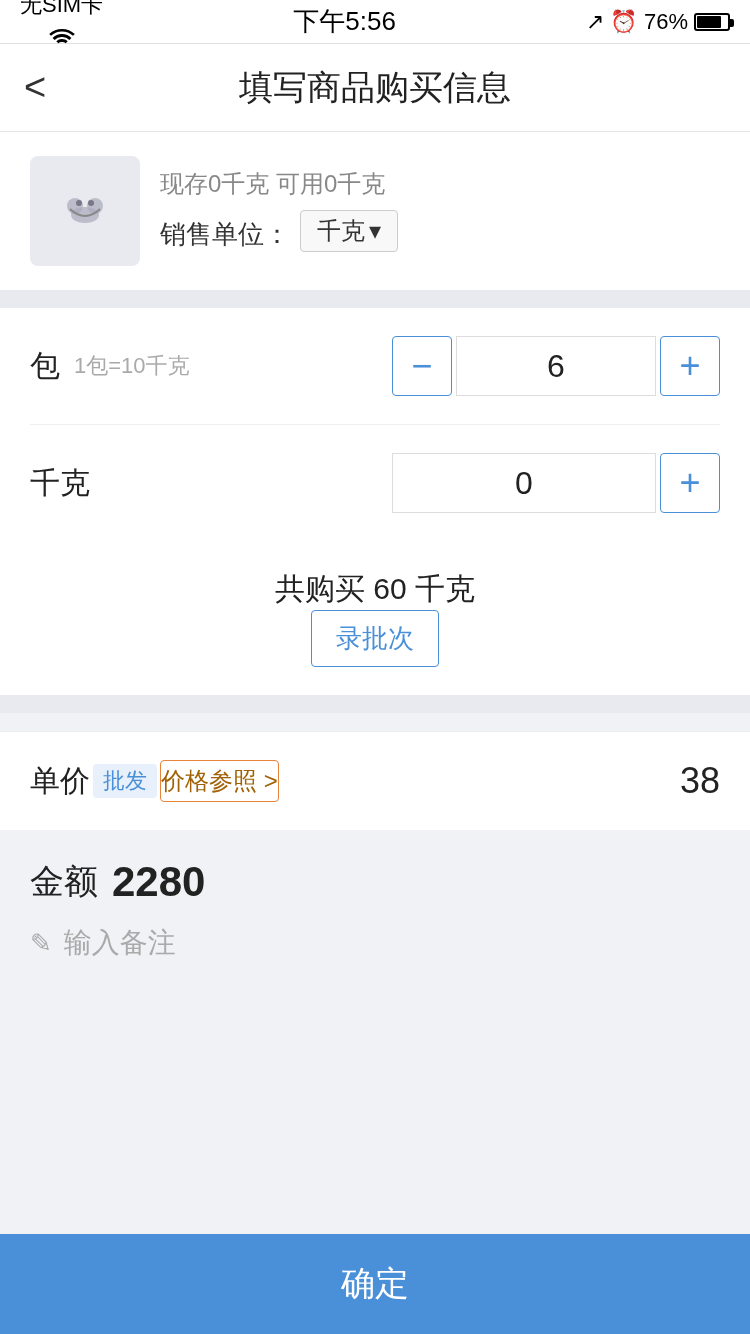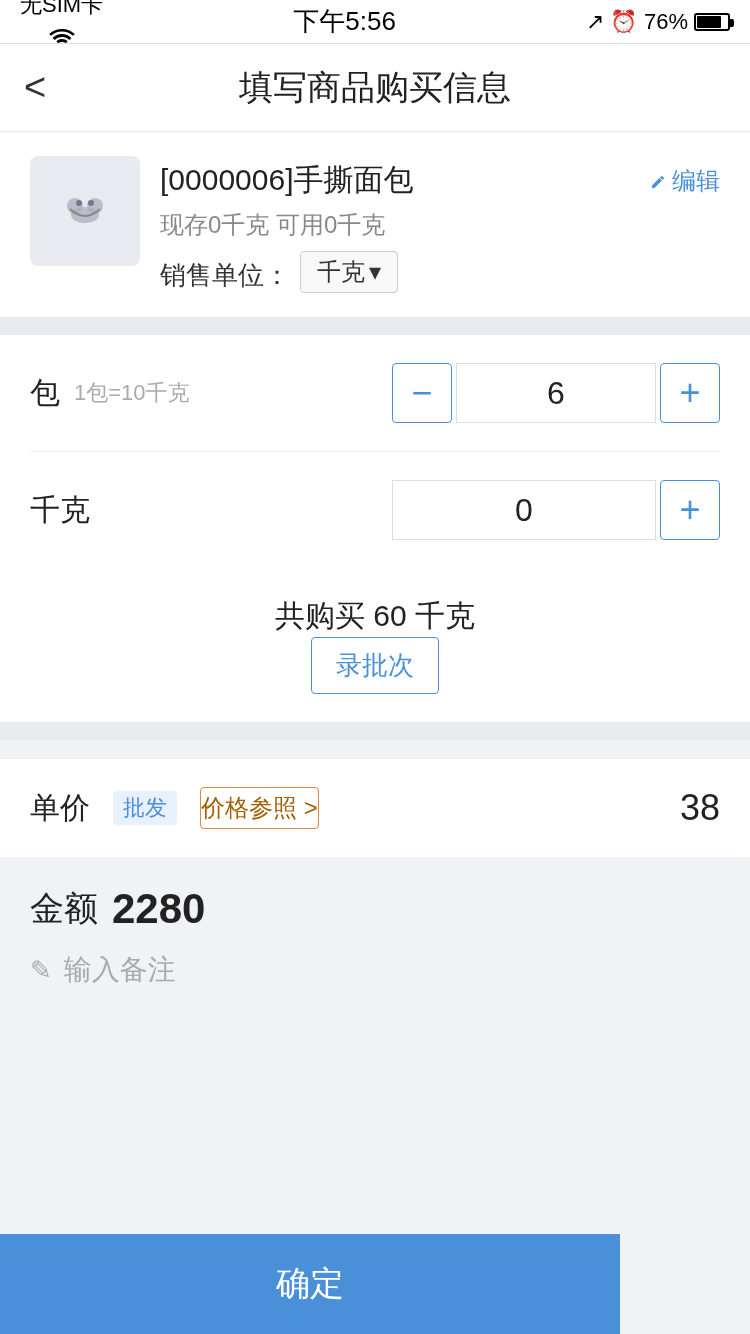--- a/index.html
+++ b/index.html
@@ -235,21 +235,21 @@
     
     .price-section {
       background: #fff;
       margin-top: 18px;
       padding: 28px 30px;
       border-top: 1px solid #eee;
     }
     .price-row {
       display: flex;
       align-items: center;
-      gap: 23px;
+      gap: 3px;
     }
     .price-label {
       font-size: 30px;
       color: #222;
     }
     .price-tag {
       font-size: 22px;
       background: #e8f0fb;
       color: #4a90d9;
       padding: 2px 10px;
@@ -311,21 +311,21 @@
 
     
     .bottom-spacer {
       flex: 1;
       background: #f0f2f5;
       min-height: 360px;
     }
 
     
     .confirm-bar {
-      width: 620px;
+      width: 750px;
       height: 100px;
       background: #4a90d9;
       display: flex;
       align-items: center;
       justify-content: center;
       position: fixed;
       bottom: 0;
       left: 0;
       cursor: pointer;
     }
@@ -396,29 +396,20 @@
     <svg viewBox="0 0 60 60" fill="none" xmlns="http://www.w3.org/2000/svg">
       <circle cx="20" cy="25" r="8" fill="#aab" opacity="0.7"></circle>
       <circle cx="40" cy="25" r="8" fill="#aab" opacity="0.7"></circle>
       <ellipse cx="30" cy="34" rx="14" ry="8" fill="#aab" opacity="0.7"></ellipse>
       <path d="M15 28 Q30 42 45 28" stroke="#888" stroke-width="2" fill="none"></path>
       <circle cx="24" cy="22" r="3" fill="#778"></circle>
       <circle cx="36" cy="22" r="3" fill="#778"></circle>
     </svg>
   </div>
   <div class="product-info">
-    <div class="product-name-row">
-      <span class="product-name">[0000006]手撕面包</span>
-      <span class="edit-btn">
-        <svg width="18" height="18" viewBox="0 0 18 18" fill="#4a90d9">
-            <path d="M2 13.5V16h2.5l7.4-7.4-2.5-2.5L2 13.5zm11.8-6.8c.3-.3.3-.7 0-1l-1.5-1.5c-.3-.3-.7-.3-1 0l-1.2 1.2 2.5 2.5 1.2-1.2z"></path>
-          </svg>
-        <span>编辑</span>
-      </span>
-    </div>
     <div class="product-stock">现存0千克   可用0千克</div>
     <div class="product-unit-row">
       <span>销售单位：</span>
       <div class="unit-select">
         <span>千克</span>
         <span>▾</span>
       </div>
     </div>
   </div>
 </div>

